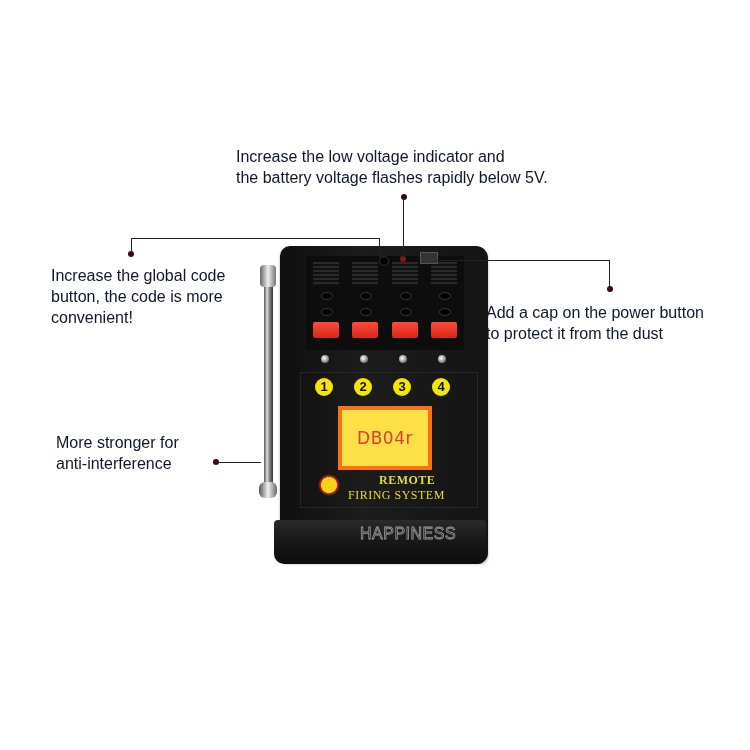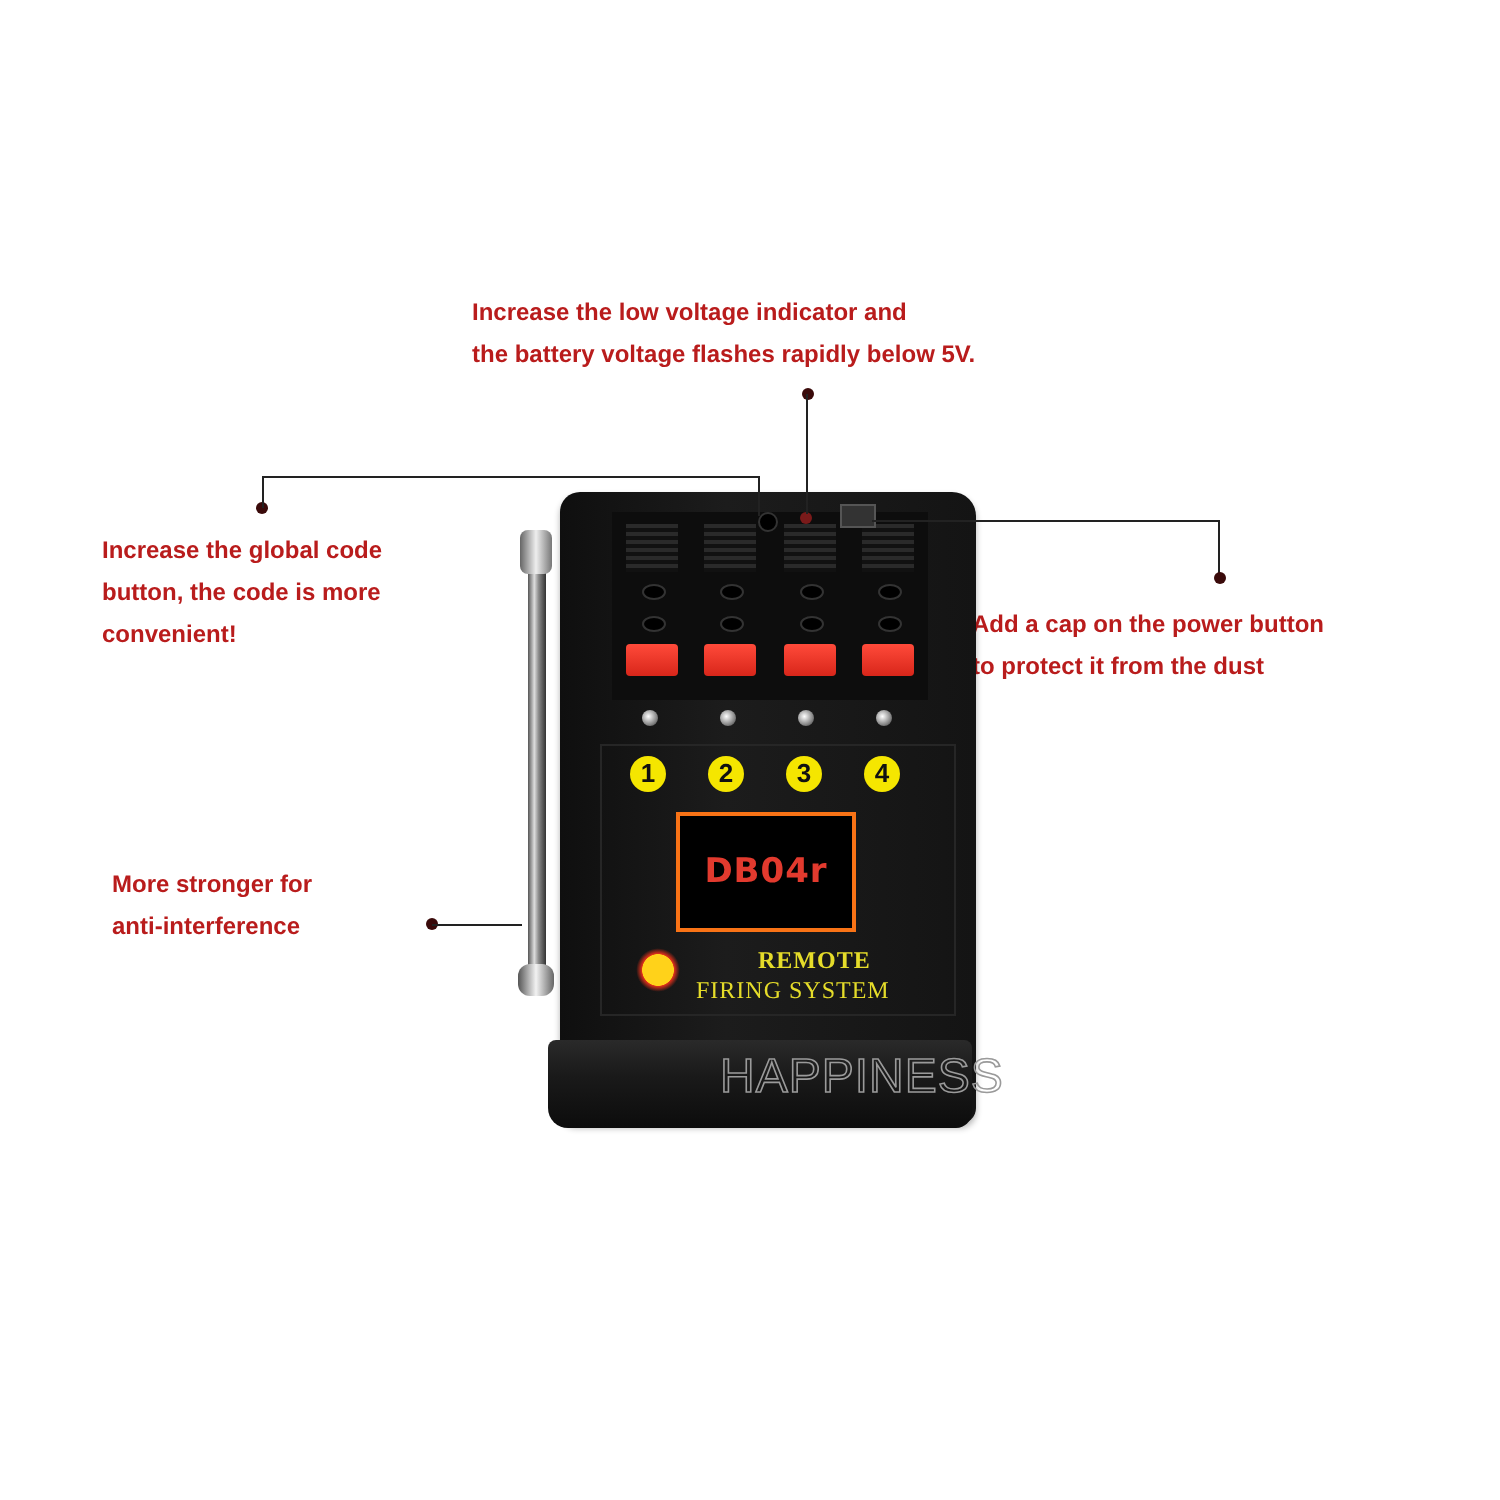--- a/index.html
+++ b/index.html
@@ -1,17 +1,17 @@
 <!DOCTYPE html>
 <html><head>
 <meta charset="utf-8">
 <style>
   html, body { margin:0; padding:0; background:#ffffff; }
   body { width:750px; height:750px; position:relative; overflow:hidden; font-family:"Liberation Sans", sans-serif; }
-  .callout-text { position:absolute; color:#b91c1c; font-size:12px; line-height:21px; white-space:pre-line;font-weight:bold; }
+  .callout-text { position:absolute; color:#0f172a; font-size:16px; line-height:21px; white-space:pre-line; }
   .line { position:absolute; background:#222; }
   .dot { position:absolute; width:6px; height:6px; border-radius:50%; background:#3a0a0a; }
 
   
   .antenna { position:absolute; left:264px; top:268px; width:9px; height:228px;
     background:linear-gradient(90deg,#555 0%,#ddd 35%,#888 60%,#333 100%); border-radius:3px; }
   .antenna-top { position:absolute; left:260px; top:265px; width:16px; height:22px;
     background:linear-gradient(90deg,#666,#eee,#777); border-radius:4px; }
   .antenna-bottom { position:absolute; left:259px; top:482px; width:18px; height:16px;
     background:linear-gradient(90deg,#555,#f2f2f2,#666); border-radius:6px; }
@@ -28,29 +28,29 @@
     background:repeating-linear-gradient(180deg,#2a2a2a 0 2px,#111 2px 4px); }
   .terminal .hole { position:absolute; left:8px; width:10px; height:6px; border-radius:50%; background:#000; border:1px solid #333; }
   .terminal .lever { position:absolute; left:0; top:60px; width:26px; height:16px;
     background:linear-gradient(180deg,#ff4a3a,#d8261a); border-radius:2px; }
   .led { position:absolute; top:355px; width:8px; height:8px; border-radius:50%;
     background:radial-gradient(circle at 40% 40%,#fff,#888 60%,#333); }
   .num-badge { position:absolute; top:378px; width:18px; height:18px; border-radius:50%;
     background:#f5e600; color:#111; font-size:13px; font-weight:bold; text-align:center; line-height:18px; }
   .panel { position:absolute; left:300px; top:372px; width:176px; height:134px; border:1px solid #262626; }
   .model-box { position:absolute; left:338px; top:406px; width:86px; height:56px;
-    border:2px solid #f97316; background:#000000; color:#e23a2e; font-weight:bold;
+    border:4px solid #f97316; background:#fde047; color:#e23a2e; font-weight:normal;
     font-size:17px; text-align:center; line-height:56px; font-family:"DejaVu Sans", sans-serif; letter-spacing:0.5px; }
   .sun { position:absolute; left:318px; top:474px; width:22px; height:22px; border-radius:50%;
     background:radial-gradient(circle,#ffd21a 50%,#e0301a 52%,transparent 70%); }
   .remote-label { position:absolute; left:350px; top:473px; color:#e5dc2a; font-family:"Liberation Serif", serif;
     font-weight:bold; font-size:12px; letter-spacing:0.5px;margin-left:29px; }
   .firing-label { position:absolute; left:348px; top:488px; color:#e5dc2a; font-family:"Liberation Serif", serif;
     font-weight:normal; font-size:12px; letter-spacing:0.5px; }
-  .watermark { position:absolute; left:360px; top:525px; color:transparent; font-size:24px;
+  .watermark { position:absolute; left:360px; top:525px; color:transparent; font-size:16px;
     -webkit-text-stroke:0.8px #9a9a9a; letter-spacing:0.5px; }
   .power-switch { position:absolute; left:420px; top:252px; width:16px; height:10px; background:#333; border:1px solid #555; }
   .code-button { position:absolute; left:379px; top:256px; width:8px; height:8px; border-radius:50%; background:#000; border:1px solid #333; }
   .volt-led { position:absolute; left:400px; top:256px; width:6px; height:6px; border-radius:50%; background:#7a1a1a; }
 </style>
 </head>
 <body>
 
 <div class="callout-text" style="left:236px;top:146px;">Increase the low voltage indicator and
 the battery voltage flashes rapidly below 5V.</div>

